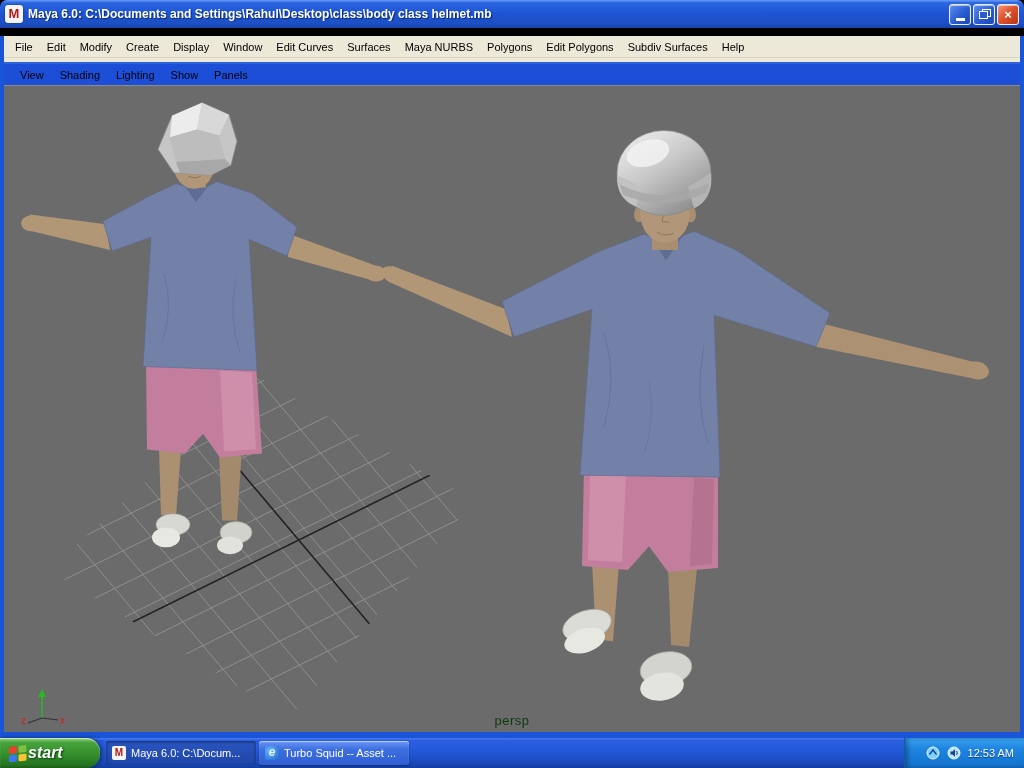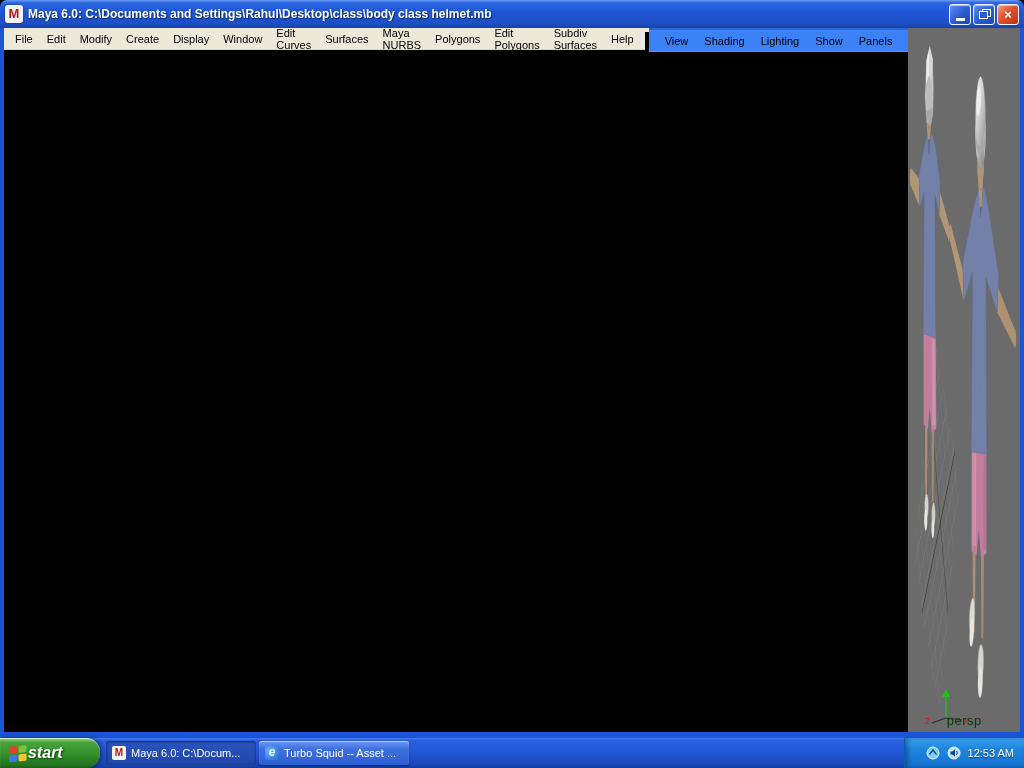--- a/index.html
+++ b/index.html
@@ -39,32 +39,32 @@
     background:linear-gradient(135deg,#f49a80 0%,#e0532c 45%,#b83312 100%);
     font-weight:bold; font-size:13px; line-height:1;
   }
   .glyph-min { width:9px; height:3px; background:#fff; margin-top:10px; }
   .glyph-restore { position:relative; width:11px; height:10px; }
   .glyph-restore::before { content:""; position:absolute; top:0; left:3px; width:7px; height:6px; border:1px solid #fff; }
   .glyph-restore::after  { content:""; position:absolute; bottom:0; left:0; width:7px; height:6px; border:1px solid #fff; background:#2a5cd0; }
 
   
   .frame {
-    flex:1; display:flex; min-height:0;
-    border-left:4px solid #1a55d8; border-right:4px solid #1a55d8; border-bottom:6px solid #1a55d8;
+    flex:1; display:flex; flex-direction:column; min-height:0;
+    border-left:4px solid #1a55d8; border-right:4px solid #1a55d8; border-bottom:6px solid #1a55d8;margin-top:8px;
   }
   .menubar {
     height:22px; flex:0 0 22px; background:#ece9d8;
     display:flex; align-items:center; padding:0 4px;
     border-bottom:1px solid #d8d4c2;
   }
   .menu-item { font-size:11px; color:#000; padding:3px 7px; cursor:default; }
   .sep-strip { height:4px; flex:0 0 4px; background:#ece9d8; }
   .panelbar {
-    height:24px; flex:0 0 24px; background:#3b82f6;
+    height:24px; flex:0 0 24px; background:#1d4ed8;
     border-top:2px solid #2e64d8; border-bottom:1px solid #8a8a8a;
     display:flex; align-items:center; padding:0 8px;
   }
   .panel-item { font-size:11px; color:#000; padding:3px 8px; cursor:default; }
 
   
   .viewport { flex:1; position:relative; background:#6b6b6b; overflow:hidden; }
   .scene { position:absolute; inset:0; width:100%; height:100%; }
   .persp-label {
     position:absolute; bottom:4px; left:50%; transform:translateX(-50%);

